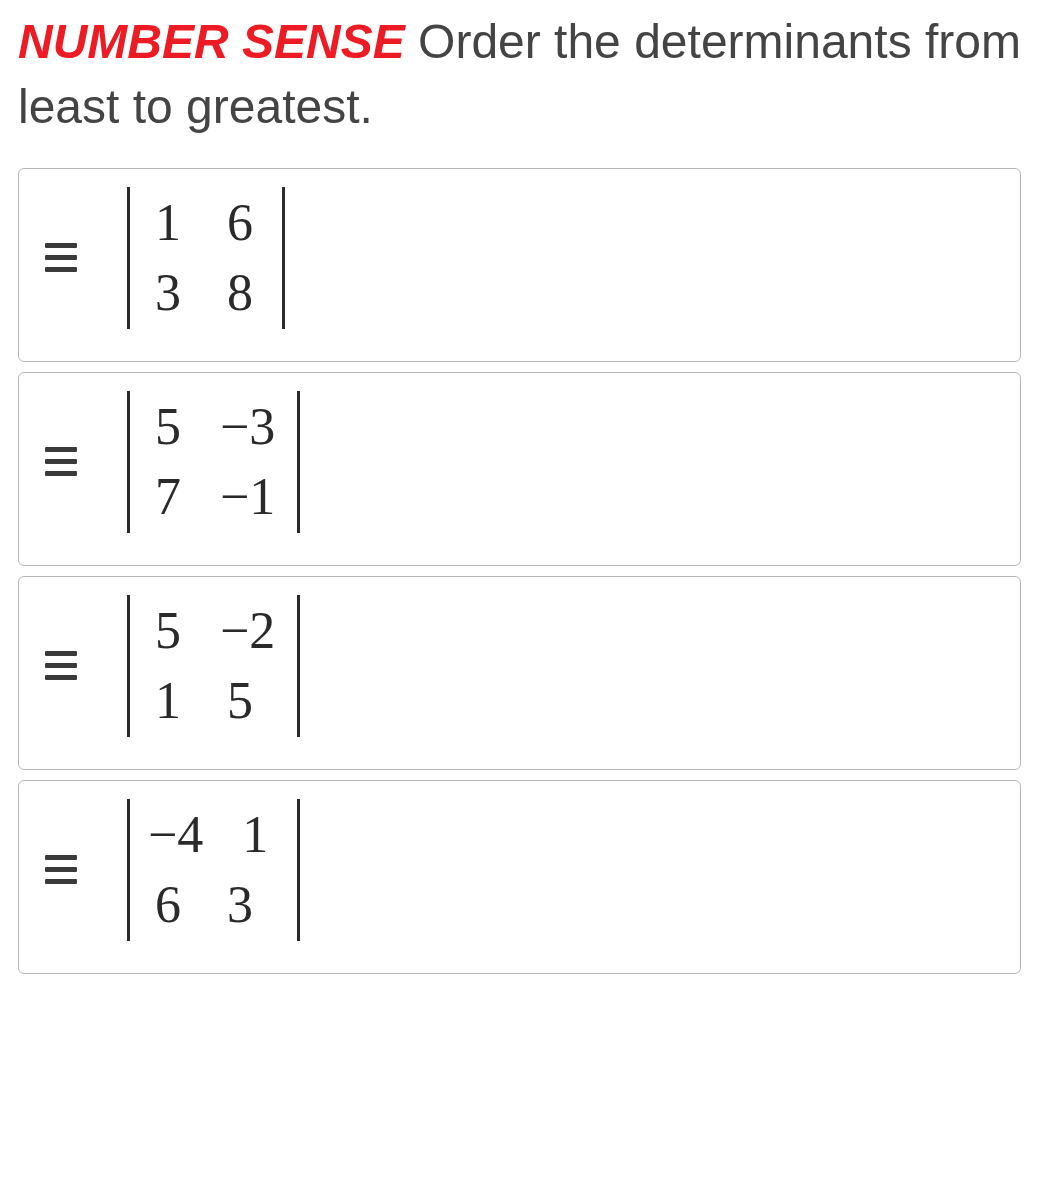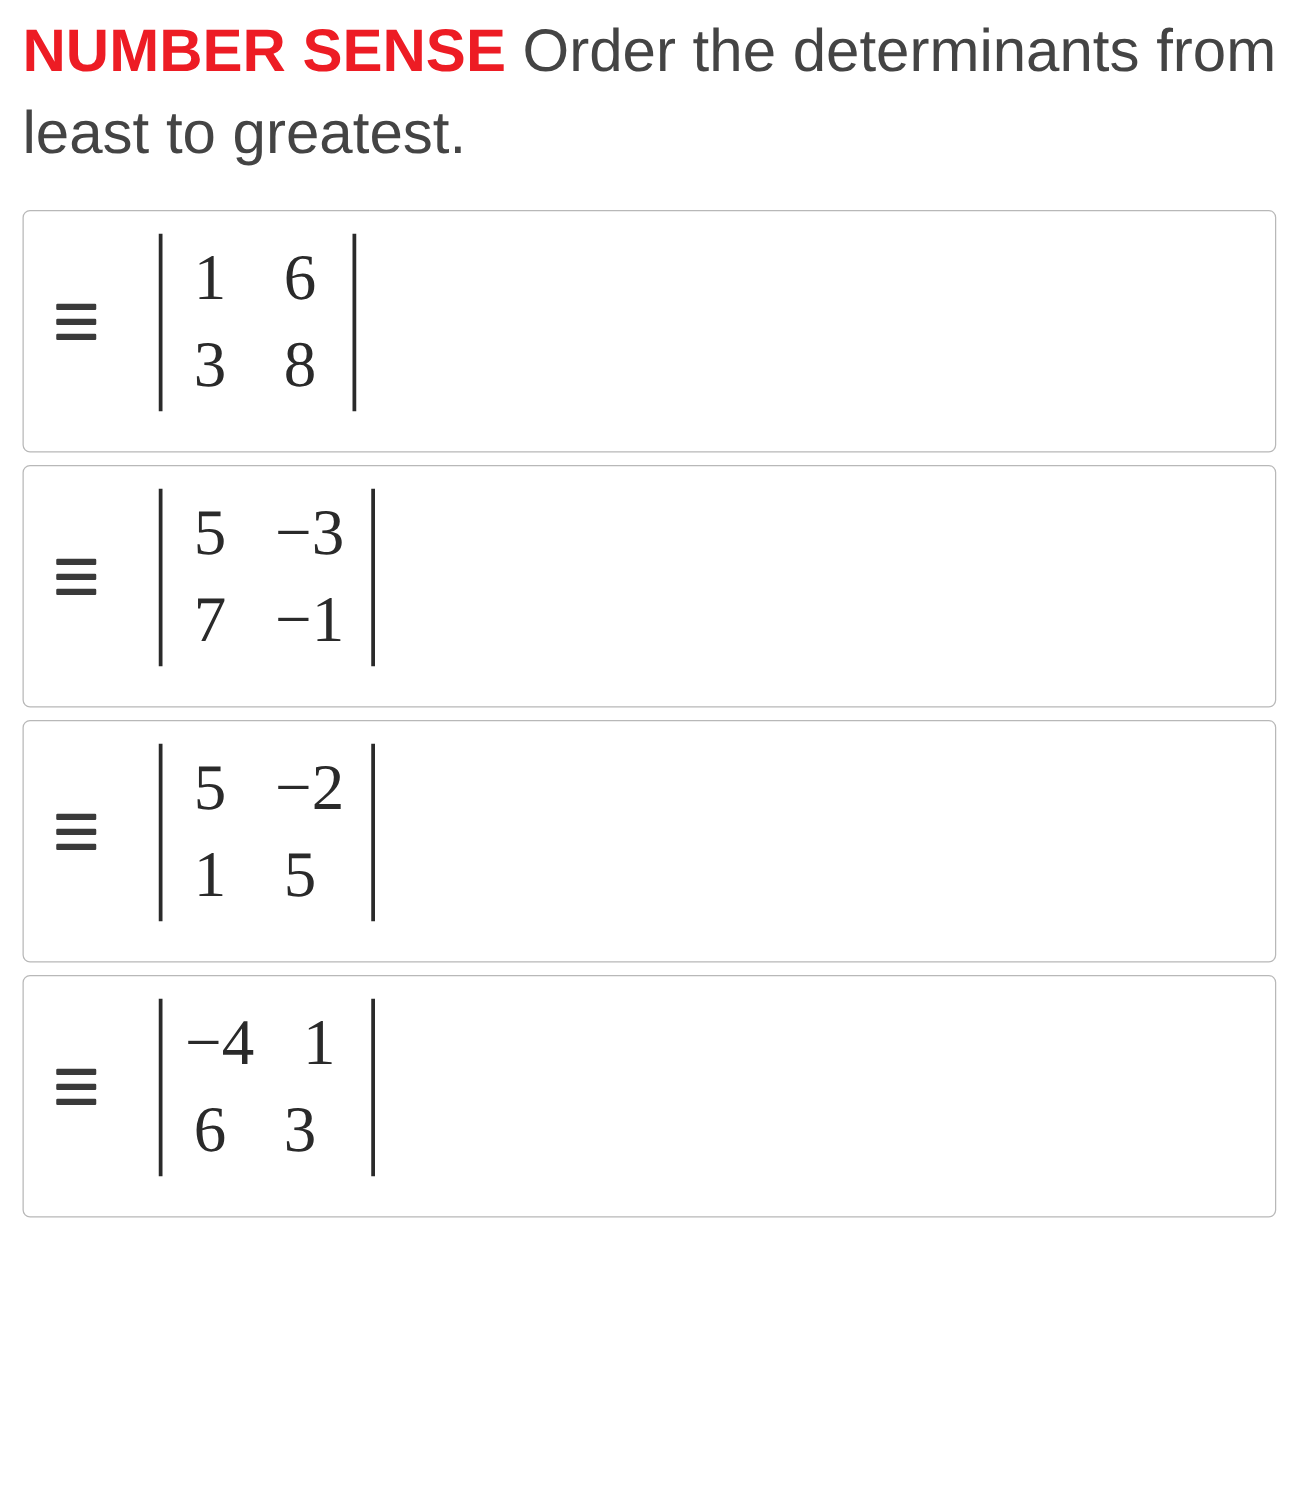--- a/index.html
+++ b/index.html
@@ -17,20 +17,21 @@
   .prompt {
     font-size: 48px;
     line-height: 1.35;
     font-weight: 400;
     color: #444444;
     margin-bottom: 28px;
   }
   .prompt .lead {
     font-weight: 700;
     color: #ed1c24;
+    font-style: italic;
   }
   .card-stack {
     display: flex;
     flex-direction: column;
     gap: 10px;
   }
   .card {
     border: 1px solid #b8b8b8;
     border-radius: 6px;
     background: #ffffff;

